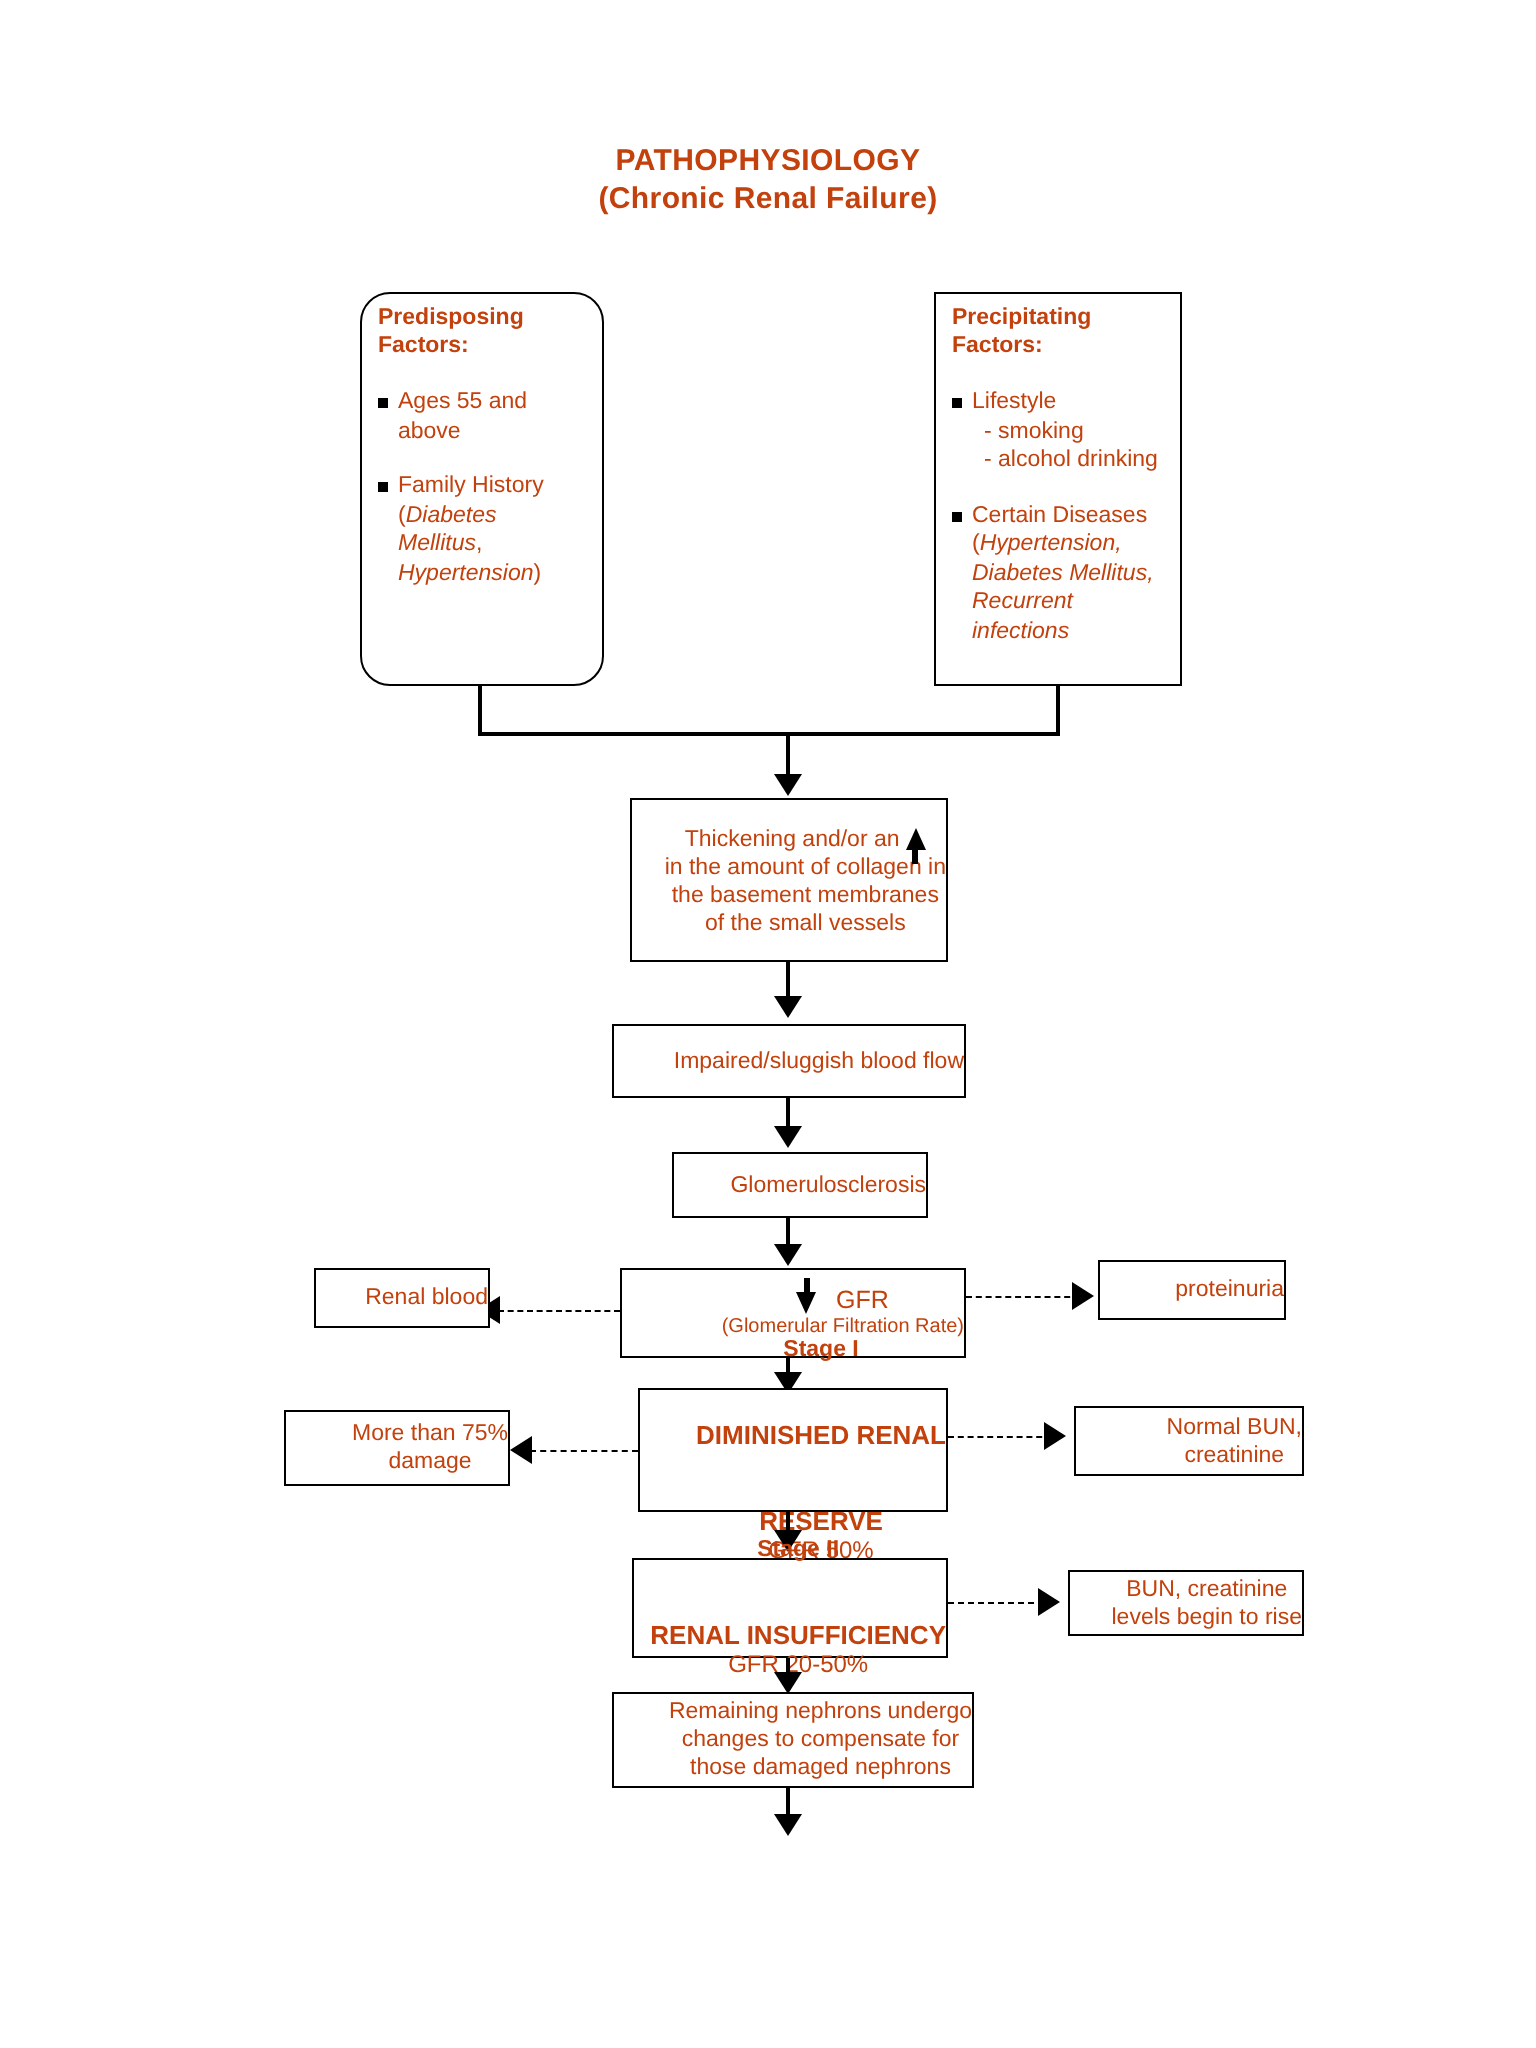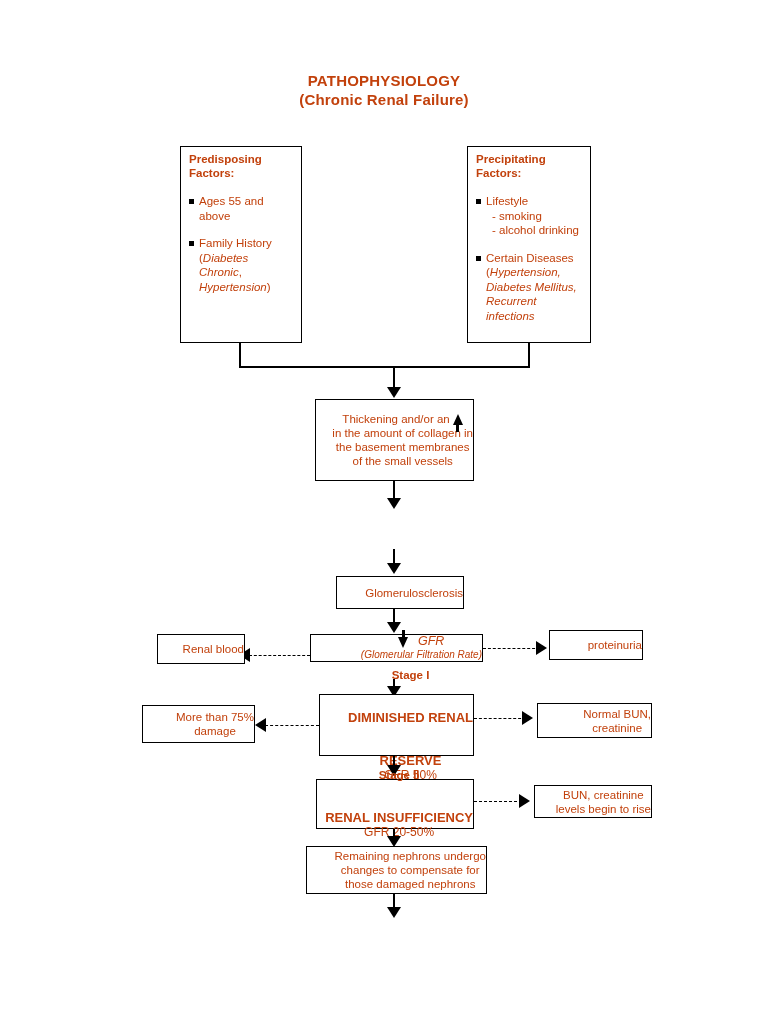--- a/index.html
+++ b/index.html
@@ -147,34 +147,34 @@
   .stage-sub   { font-size: 12px; line-height: 15px; }
 </style>
 </head>
 <body>
 
 <div id="page">
 
   <div class="title" id="title-line1">PATHOPHYSIOLOGY</div>
   <div class="title" id="title-line2">(Chronic Renal Failure)</div>
 
-  <div class="box thick pad" style="left:180px; top:146px; width:122px; height:197px;">
+  <div class="box thick pad" style="left:180px; top:146px; width:122px; height:197px;border-radius:15px;">
     <div class="factor-head">
       <span>Predisposing</span><br>
       <span>Factors:</span>
     </div>
     <div class="bullet-row">
       <span class="bullet-sq"></span>
       <span class="bullet-txt">Ages 55 and above</span>
     </div>
     <div class="bullet-row">
       <span class="bullet-sq"></span>
       <span class="bullet-txt">
         <span>Family History</span><br>
-        <span><span>(</span><span class="ital">Diabetes Chronic</span><span>,</span></span><br>
+        <span><span>(</span><span class="ital">Diabetes Mellitus</span><span>,</span></span><br>
         <span class="ital">Hypertension</span><span>)</span>
       </span>
     </div>
   </div>
 
   <div class="box pad" style="left:467px; top:146px; width:124px; height:197px;">
     <div class="factor-head">
       <span>Precipitating</span><br>
       <span>Factors:</span>
     </div>
@@ -212,32 +212,35 @@
       </div>
       <div>in the amount of collagen in</div>
       <div>the basement membranes</div>
       <div>of the small vessels</div>
     </div>
   </div>
 
   <div class="vline" style="left:393px; top:481px; height:20px;"></div>
   <div class="arrow-down" style="left:387px; top:498px;"></div>
 
+  <div class="box center" style="left:306px; top:512px; width:177px; height:37px;">
+    <span>Impaired/sluggish blood flow</span>
+  </div>
 
   <div class="vline" style="left:393px; top:549px; height:17px;"></div>
   <div class="arrow-down" style="left:387px; top:563px;"></div>
 
   <div class="box center" style="left:336px; top:576px; width:128px; height:33px;">
     <span>Glomerulosclerosis</span>
   </div>
 
   <div class="vline" style="left:393px; top:609px; height:16px;"></div>
   <div class="arrow-down" style="left:387px; top:622px;"></div>
 
-  <div class="box center" style="left:310px; top:634px; width:173px; height:28px;font-style:italic;">
+  <div class="box center" style="left:310px; top:634px; width:173px; height:45px;">
     <div style="text-align:center">
       <div style="font-size:12.5px;">
         <span class="glyph-down"><span class="glyph-stem"></span></span>
         <span style="margin-left:6px">GFR</span>
       </div>
       <div style="font-size:10px;">(Glomerular Filtration Rate)</div>
     </div>
   </div>
 
   <div class="dash-h" style="left:249px; top:655px; width:61px;"></div>

